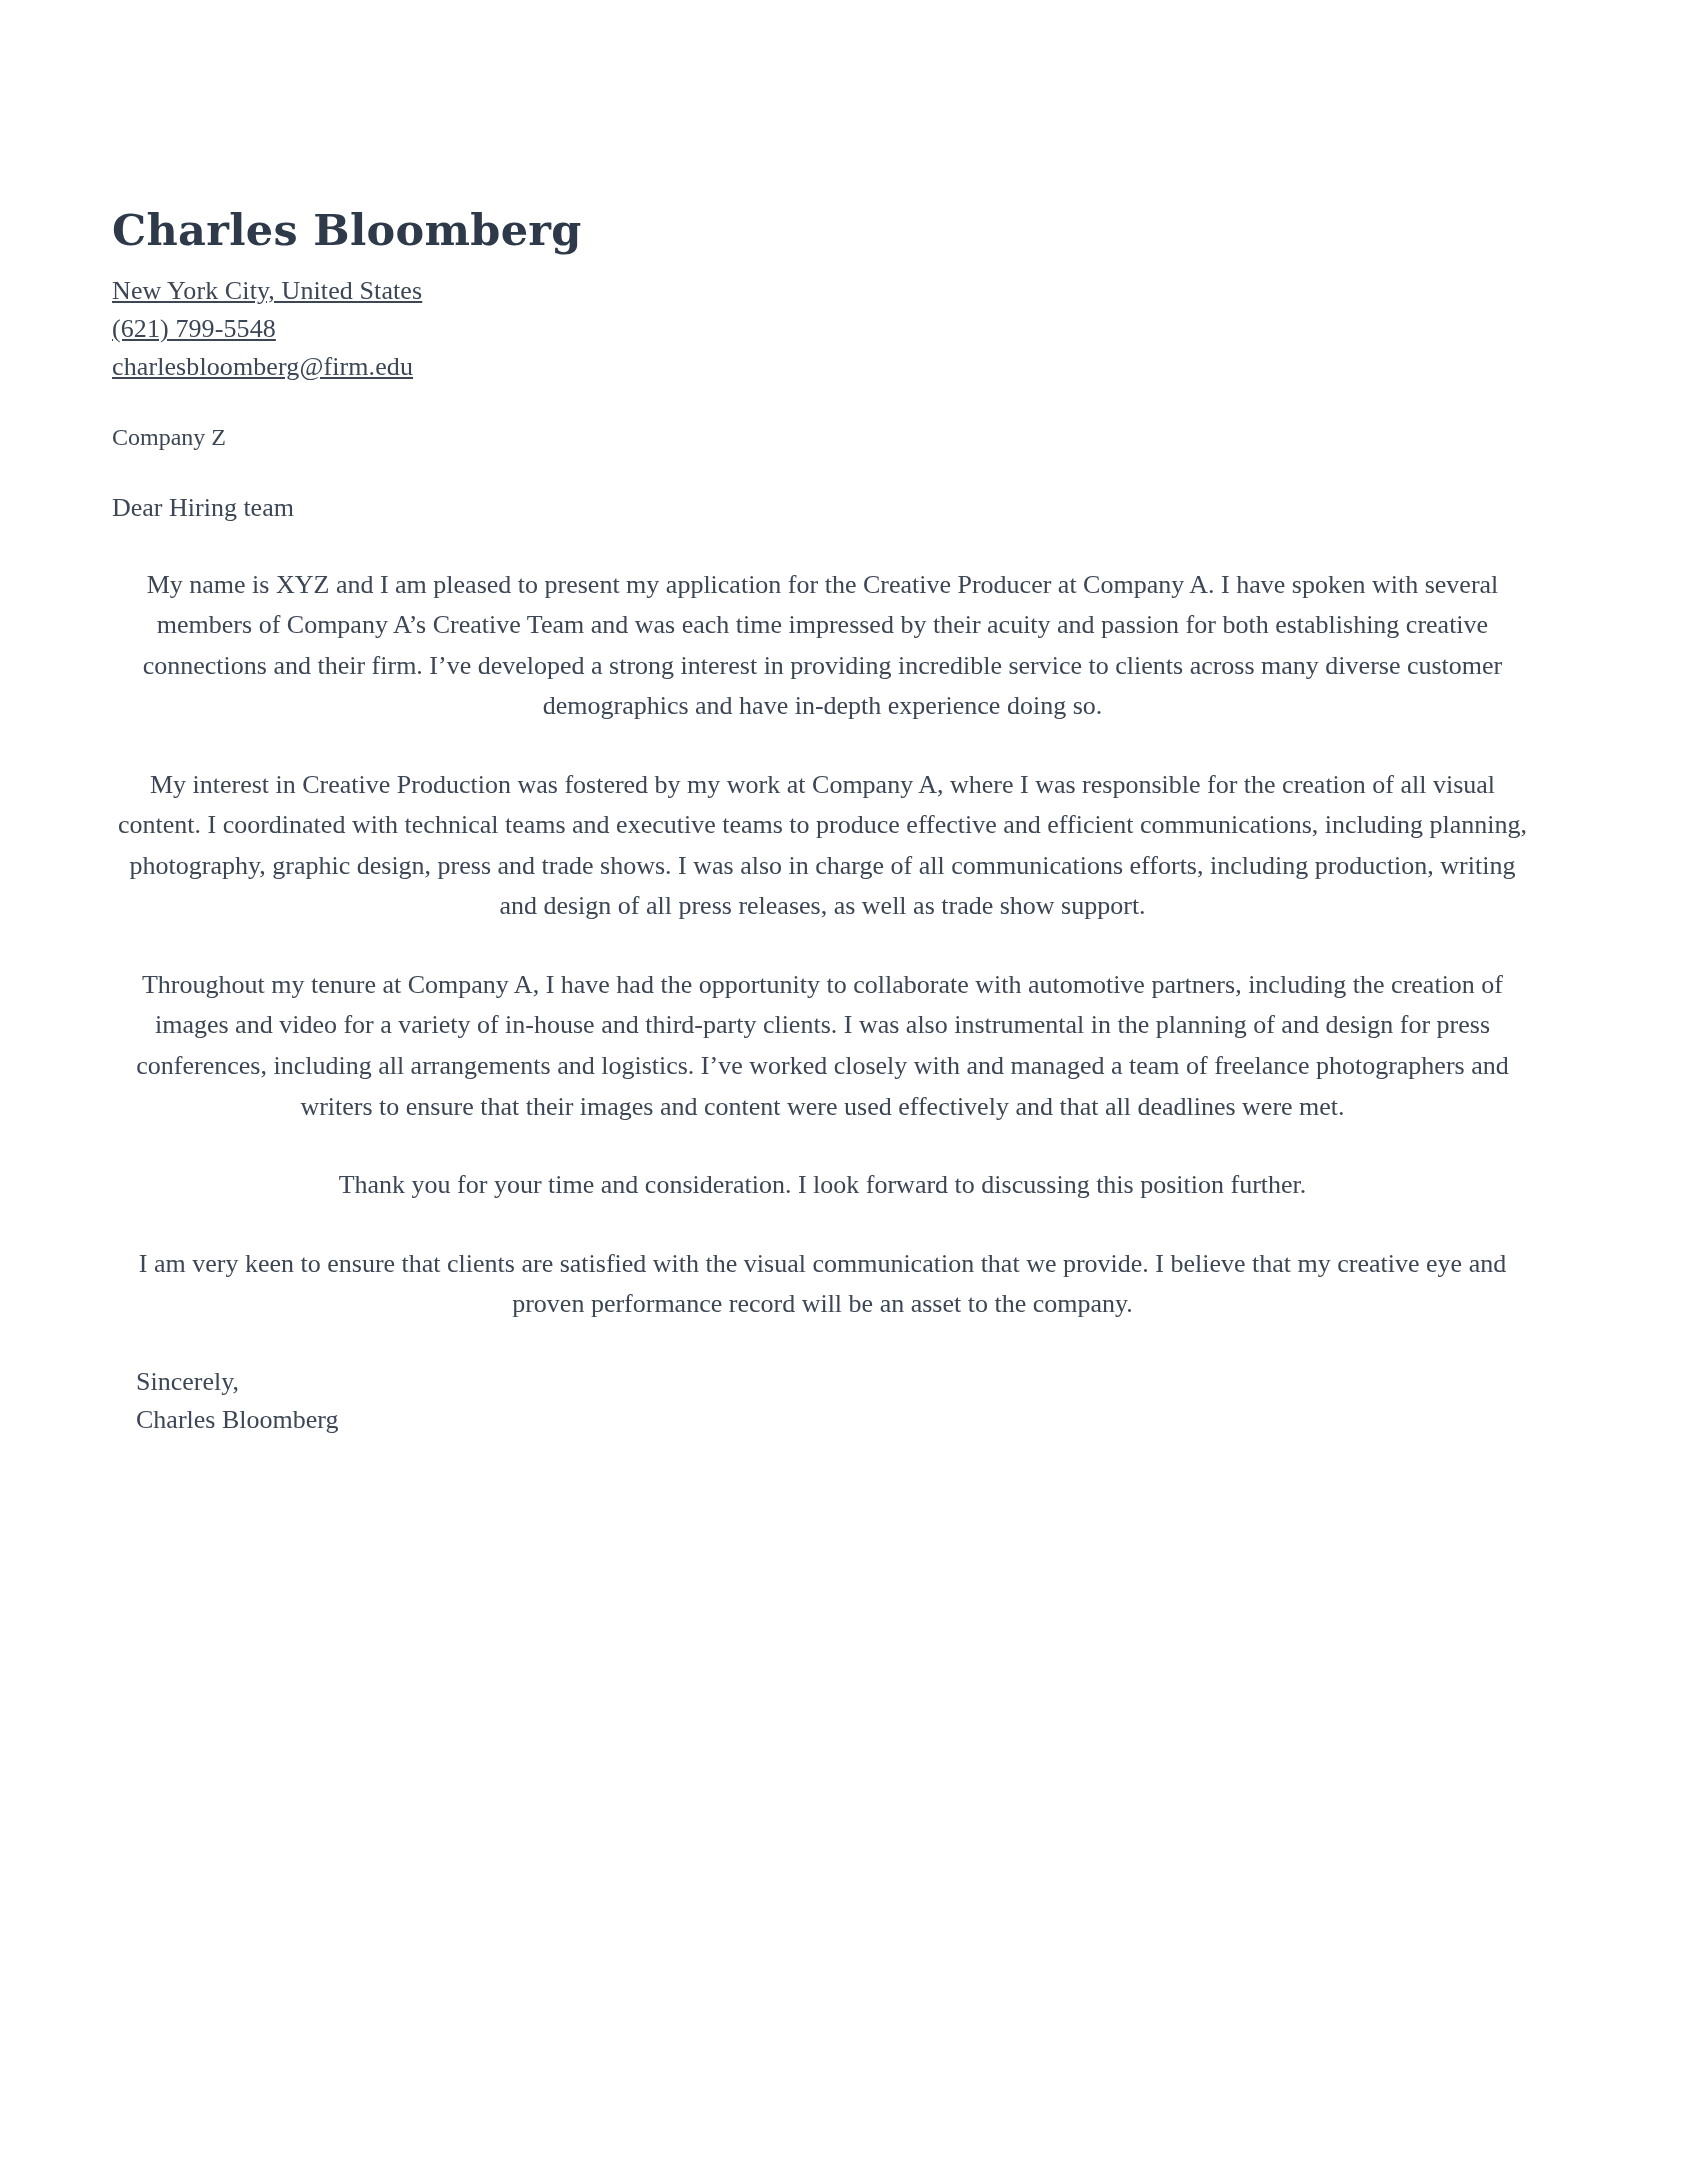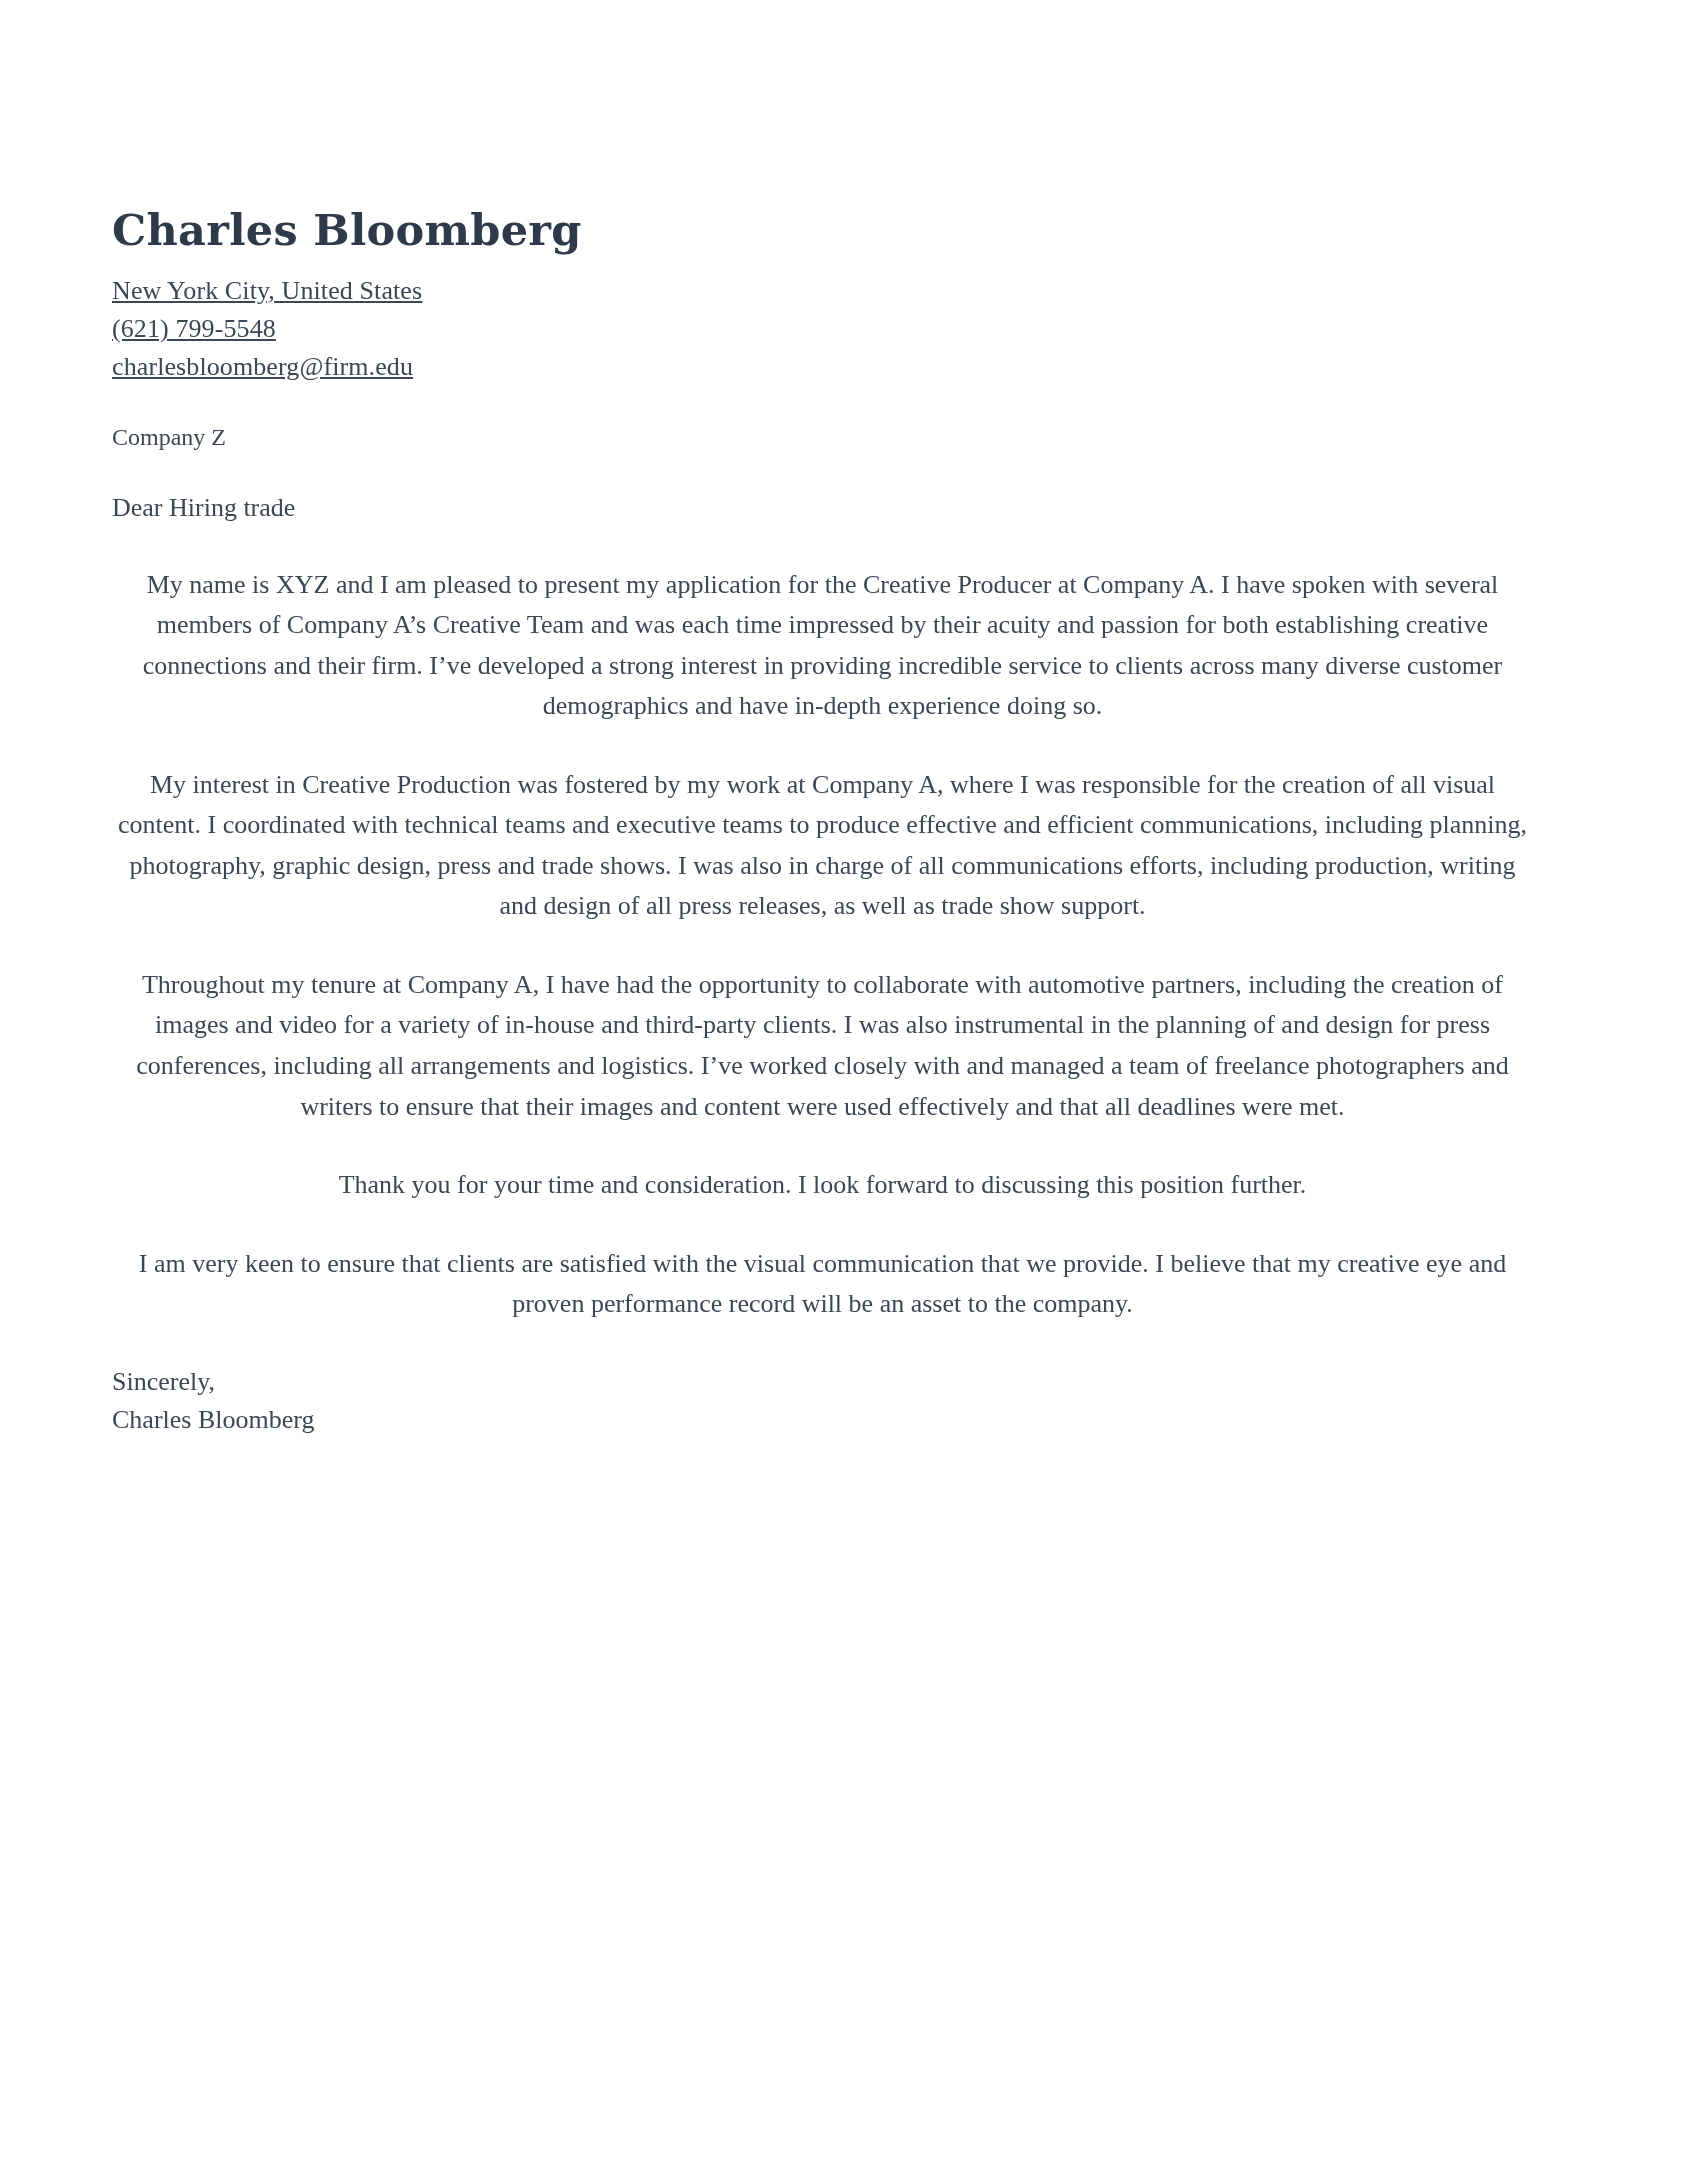--- a/index.html
+++ b/index.html
@@ -75,20 +75,21 @@
   }
 
   .closing-line {
     font-size: 26px;
     line-height: 1.46;
     color: #3c4654;
   }
 
   .closing-block {
     margin-top: 0;
+    margin-left: 24px;
   }
 </style>
 </head>
 <body>
 
 <div class="page">
   <div class="letter">
 
     <h1 class="name-heading">Charles Bloomberg</h1>
 
@@ -97,21 +98,21 @@
       <div class="contact-line">(621) 799-5548</div>
       <div class="contact-line">charlesbloomberg@firm.edu</div>
     </div>
 
     <div class="spacer-sm"></div>
 
     <div class="recipient">Company Z</div>
 
     <div class="spacer-sm"></div>
 
-    <div class="salutation">Dear Hiring trade</div>
+    <div class="salutation">Dear Hiring team</div>
 
     <div class="spacer-md"></div>
 
     <p class="body-paragraph">My name is XYZ and I am pleased to present my application for the Creative Producer at Company A. I have spoken with several members of Company A’s Creative Team and was each time impressed by their acuity and passion for both establishing creative connections and their firm. I’ve developed a strong interest in providing incredible service to clients across many diverse customer demographics and have in-depth experience doing so.</p>
 
     <p class="body-paragraph">My interest in Creative Production was fostered by my work at Company A, where I was responsible for the creation of all visual content. I coordinated with technical teams and executive teams to produce effective and efficient communications, including planning, photography, graphic design, press and trade shows. I was also in charge of all communications efforts, including production, writing and design of all press releases, as well as trade show support.</p>
 
     <p class="body-paragraph">Throughout my tenure at Company A, I have had the opportunity to collaborate with automotive partners, including the creation of images and video for a variety of in-house and third-party clients. I was also instrumental in the planning of and design for press conferences, including all arrangements and logistics. I’ve worked closely with and managed a team of freelance photographers and writers to ensure that their images and content were used effectively and that all deadlines were met.</p>
 
     <p class="body-paragraph">Thank you for your time and consideration. I look forward to discussing this position further.</p>

